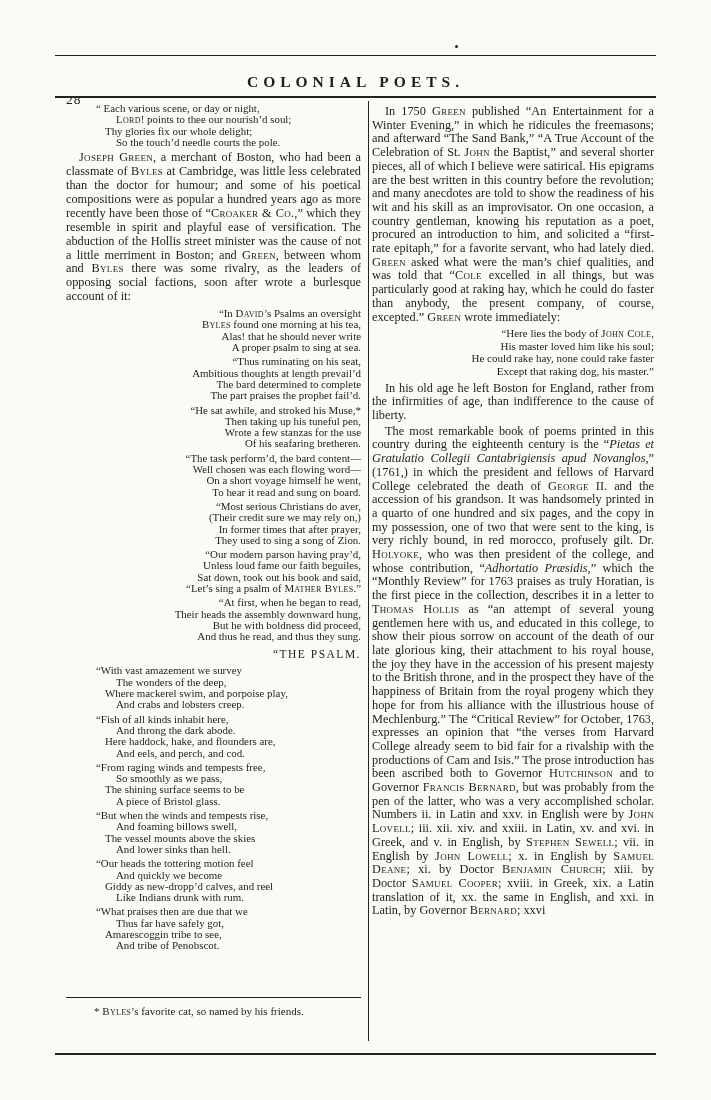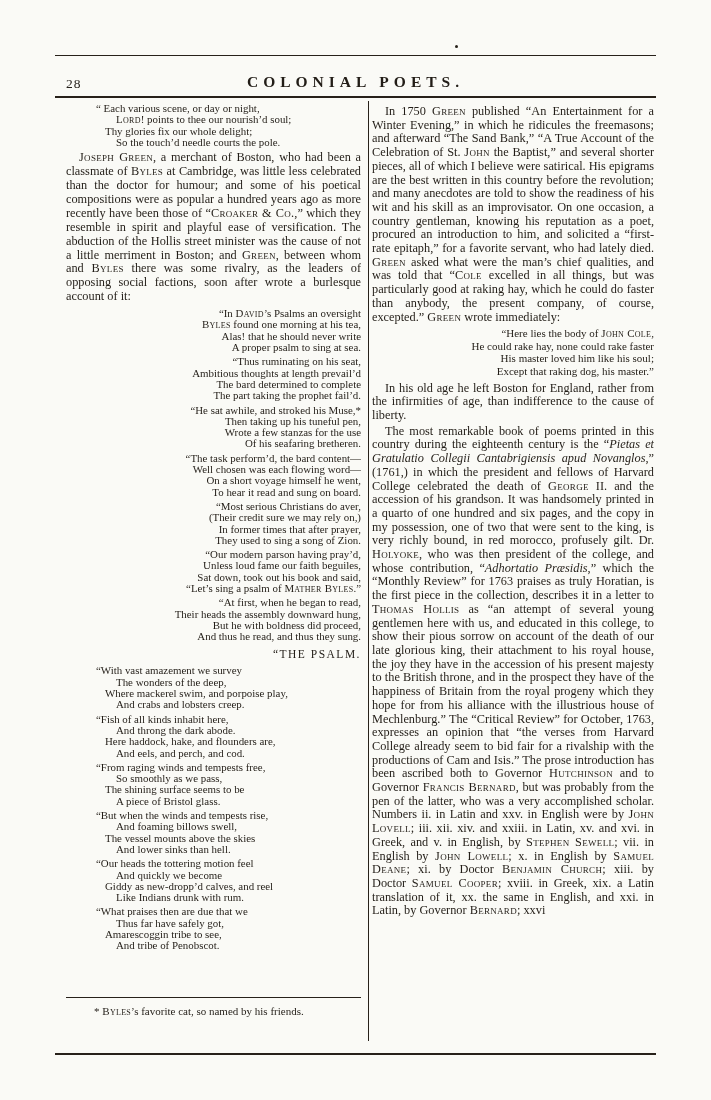--- a/index.html
+++ b/index.html
@@ -6,21 +6,21 @@
   body{width:711px;height:1100px;font-family:"Liberation Serif","DejaVu Serif",serif;color:#221d17;}
   .page{position:relative;width:711px;height:1100px;background:#fafaf6;overflow:hidden;}
 
   .rule{position:absolute;background:#27211a;}
   .top-rule{left:55px;top:55px;width:601px;height:1px;}
   .header-rule{left:55px;top:96px;width:601px;height:2px;}
   .bottom-rule{left:55px;top:1053px;width:601px;height:2px;}
   .vdivider{position:absolute;left:368px;top:101px;width:1px;height:940px;background:#27211a;}
   .speck{position:absolute;left:455px;top:45px;width:3px;height:3px;border-radius:50%;background:#27211a;}
 
-  .pagenum{position:absolute;left:66px;top:76px;font-size:13.5px;letter-spacing:1px;}
+  .pagenum{position:absolute;left:66px;top:92px;font-size:13.5px;letter-spacing:1px;}
   .title{position:absolute;left:0;right:0;top:73px;text-align:center;font-size:15.5px;letter-spacing:5px;font-weight:bold;}
 
   .col{position:absolute;top:103px;overflow:hidden;}
   .col.left{left:66px;width:295px;height:892px;}
   .col.right{left:372px;width:282px;height:944px;}
 
   .prose{margin:2px 0 2px 0;font-size:12.3px;line-height:13.9px;text-align:justify;text-indent:13px;}
   .col.right .prose{line-height:13.7px;}
 
   .stanza{margin-bottom:3px;}
@@ -77,21 +77,21 @@
         <div class="stanza">
           <div class="pline ind0">“In <sc>David</sc>’s Psalms an oversight</div>
           <div class="pline ind1"><sc>Byles</sc> found one morning at his tea,</div>
           <div class="pline ind2">Alas! that he should never write</div>
           <div class="pline ind3">A proper psalm to sing at sea.</div>
         </div>
         <div class="stanza">
           <div class="pline ind0">“Thus ruminating on his seat,</div>
           <div class="pline ind1">Ambitious thoughts at length prevail’d</div>
           <div class="pline ind2">The bard determined to complete</div>
-          <div class="pline ind3">The part taking the prophet fail’d.</div>
+          <div class="pline ind3">The part praises the prophet fail’d.</div>
         </div>
         <div class="stanza">
           <div class="pline ind0">“He sat awhile, and stroked his Muse,*</div>
           <div class="pline ind1">Then taking up his tuneful pen,</div>
           <div class="pline ind2">Wrote a few stanzas for the use</div>
           <div class="pline ind3">Of his seafaring bretheren.</div>
         </div>
         <div class="stanza">
           <div class="pline ind0">“The task perform’d, the bard content—</div>
           <div class="pline ind1">Well chosen was each flowing word—</div>
@@ -161,22 +161,22 @@
   <div class="footnote-block">
     <div class="footnote-rule"></div>
     <div class="footnote-text">* <sc>Byles</sc>’s favorite cat, so named by his friends.</div>
   </div>
 
   <div class="col right">
     <p class="prose">In 1750 <sc>Green</sc> published “An Entertainment for a Winter Evening,” in which he ridicules the freemasons; and afterward “The Sand Bank,” “A True Account of the Celebration of St. <sc>John</sc> the Baptist,” and several shorter pieces, all of which I believe were satirical. His epigrams are the best written in this country before the revolution; and many anecdotes are told to show the readiness of his wit and his skill as an improvisator. On one occasion, a country gentleman, knowing his reputation as a poet, procured an introduction to him, and solicited a “first-rate epitaph,” for a favorite servant, who had lately died. <sc>Green</sc> asked what were the man’s chief qualities, and was told that “<sc>Cole</sc> excelled in all things, but was particularly good at raking hay, which he could do faster than anybody, the present company, of course, excepted.” <sc>Green</sc> wrote immediately:</p>
     <div id="epitaph">
         <div class="stanza">
           <div class="pline ind0">“Here lies the body of <sc>John Cole</sc>,</div>
+          <div class="pline ind1">His master loved him like his soul;</div>
           <div class="pline ind2">He could rake hay, none could rake faster</div>
-          <div class="pline ind1">His master loved him like his soul;</div>
           <div class="pline ind3">Except that raking dog, his master.”</div>
         </div>
       </div>
     <p class="prose">In his old age he left Boston for England, rather from the infirmities of age, than indifference to the cause of liberty.</p>
     <p class="prose">The most remarkable book of poems printed in this country during the eighteenth century is the “<it>Pietas et Gratulatio Collegii Cantabrigiensis apud Novanglos</it>,” (1761,) in which the president and fellows of Harvard College celebrated the death of <sc>George</sc> II. and the accession of his grandson. It was handsomely printed in a quarto of one hundred and six pages, and the copy in my possession, one of two that were sent to the king, is very richly bound, in red morocco, profusely gilt. Dr. <sc>Holyoke</sc>, who was then president of the college, and whose contribution, “<it>Adhortatio Præsidis</it>,” which the “Monthly Review” for 1763 praises as truly Horatian, is the first piece in the collection, describes it in a letter to <sc>Thomas Hollis</sc> as “an attempt of several young gentlemen here with us, and educated in this college, to show their pious sorrow on account of the death of our late glorious king, their attachment to his royal house, the joy they have in the accession of his present majesty to the British throne, and in the prospect they have of the happiness of Britain from the royal progeny which they hope for from his alliance with the illustrious house of Mechlenburg.” The “Critical Review” for October, 1763, expresses an opinion that “the verses from Harvard College already seem to bid fair for a rivalship with the productions of Cam and Isis.” The prose introduction has been ascribed both to Governor <sc>Hutchinson</sc> and to Governor <sc>Francis Bernard</sc>, but was probably from the pen of the latter, who was a very accomplished scholar. Numbers ii. in Latin and xxv. in English were by <sc>John Lovell</sc>; iii. xii. xiv. and xxiii. in Latin, xv. and xvi. in Greek, and v. in English, by <sc>Stephen Sewell</sc>; vii. in English by <sc>John Lowell</sc>; x. in English by <sc>Samuel Deane</sc>; xi. by Doctor <sc>Benjamin Church</sc>; xiii. by Doctor <sc>Samuel Cooper</sc>; xviii. in Greek, xix. a Latin translation of it, xx. the same in English, and xxi. in Latin, by Governor <sc>Bernard</sc>; xxvi</p>
   </div>
 
   <div class="rule bottom-rule"></div>
 </div>
 

